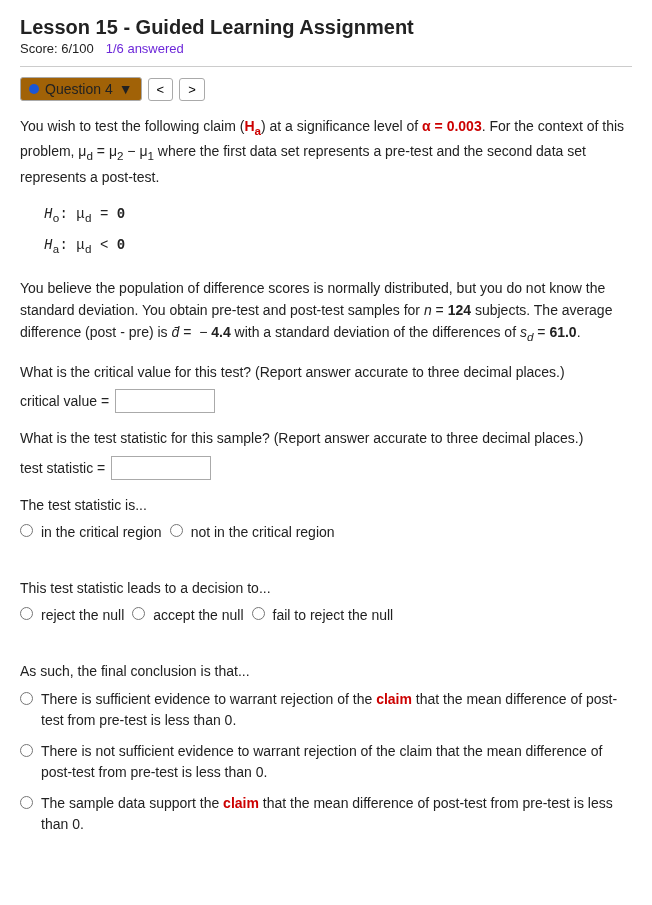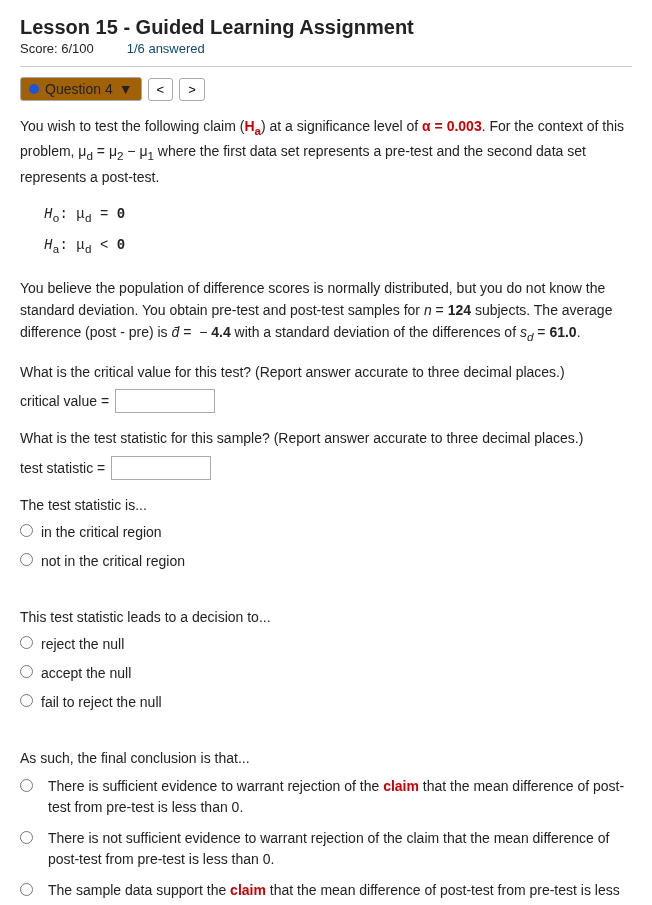--- a/index.html
+++ b/index.html
@@ -19,21 +19,21 @@
     }
     .score-line {
       font-size: 13px;
       color: #555;
       margin-bottom: 10px;
       display: flex;
       align-items: center;
       gap: 12px;
     }
     .score-value { color: #222; }
-    .answered { color: #0c4a6e; margin-left: 21px; }
+    .answered { color: #6d28d9; }
     hr {
       border: none;
       border-top: 1px solid #ccc;
       margin-bottom: 10px;
     }
     .question-nav {
       display: flex;
       align-items: center;
       gap: 6px;
       margin-bottom: 14px;
@@ -90,21 +90,20 @@
     .text-input {
       border: 1px solid #aaa;
       padding: 3px 6px;
       font-size: 14px;
       width: 100px;
       height: 24px;
     }
     .radio-group {
       margin-top: 4px;
       display: flex;
-      flex-direction: column;
       gap: 8px;
     }
     .radio-option {
       display: flex;
       align-items: flex-start;
       gap: 8px;
       font-size: 14px;
       line-height: 1.5;
     }
     .radio-option input[type="radio"] {
@@ -119,21 +118,21 @@
     .spacer { height: 20px; }
     .conclusion-options {
       display: flex;
       flex-direction: column;
       gap: 10px;
       margin-top: 6px;
     }
     .conclusion-option {
       display: flex;
       align-items: flex-start;
-      gap: 15px;
+      gap: 8px;
       font-size: 14px;
       line-height: 1.5;
     }
     .conclusion-option input[type="radio"] {
       margin-top: 3px;
       flex-shrink: 0;
     }
   </style>
 </head>
 <body>

